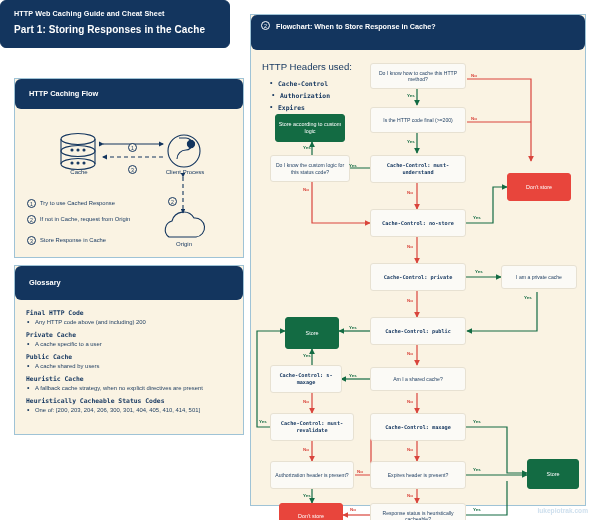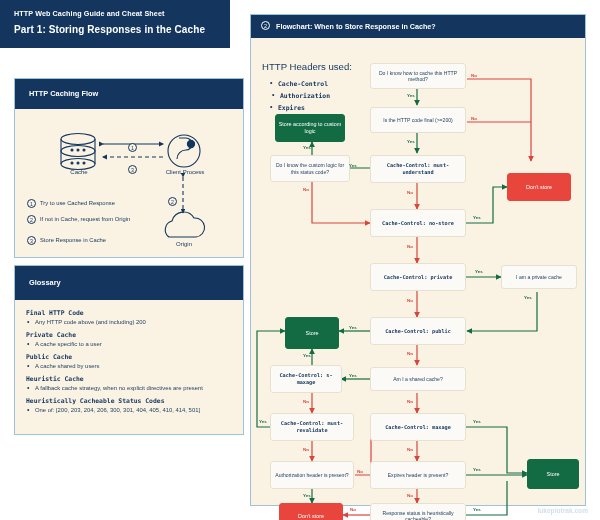--- a/index.html
+++ b/index.html
@@ -6,21 +6,21 @@
   body{
     width:600px;height:520px;
     background:#ffffff;
     font-family:"Liberation Sans", sans-serif;
     overflow:hidden;
   }
   .page{position:relative;width:600px;height:520px;background:#ffffff;}
 
   
   .panel{position:absolute;background:#faf3e3;border:1px solid #9fc3d6;box-sizing:border-box;}
-  .panel-head{background:#13355e;color:#ffffff;box-sizing:border-box;}
+  .panel-head{background:#13355e;color:#ffffff;box-sizing:border-box;border-radius:6px;}
 
   
   #title-card{left:14px;top:20px;width:230px;height:48px;background:#13355e;border:1px solid #13355e;}
   #title-card .t1{position:absolute;left:14px;top:9px;font-size:7.2px;font-weight:bold;color:#fff;letter-spacing:.1px;}
   #title-card .t2{position:absolute;left:14px;top:24px;font-size:10px;font-weight:bold;color:#fff;letter-spacing:.1px;}
   #title-card .t3{position:absolute;right:12px;bottom:6px;font-size:6.6px;font-weight:bold;color:#cfe0ee;}
 
   
   #flow-card{left:14px;top:78px;width:230px;height:180px;}
   #flow-card .panel-head{height:30px;width:100%;}
@@ -38,21 +38,21 @@
   #glossary-card{left:14px;top:265px;width:230px;height:170px;}
   #glossary-card .panel-head{height:34px;width:100%;}
   #glossary-card .panel-head span{position:absolute;left:14px;top:12px;font-size:7.4px;font-weight:bold;}
   #glossary-body{position:absolute;left:0;top:34px;width:228px;padding:9px 11px 0 11px;box-sizing:border-box;}
   .g-term{font-family:"DejaVu Sans Mono", monospace;font-size:6.4px;font-weight:bold;color:#13355e;margin:0 0 2px 0;}
   .g-def{font-size:5.9px;color:#1b3b5f;margin:0 0 6px 0;padding-left:9px;position:relative;}
   .g-def:before{content:"•";position:absolute;left:1px;top:-1px;font-size:7px;}
 
   
   #chart-card{left:250px;top:14px;width:336px;height:492px;}
-  #chart-card .panel-head{height:23px;width:100%;position:relative;}
+  #chart-card .panel-head{height:35px;width:100%;position:relative;}
   #chart-card .panel-head .hnum{position:absolute;left:10px;top:6px;width:9px;height:9px;border:1px solid #fff;border-radius:50%;
         font-size:5.4px;line-height:9px;text-align:center;color:#fff;box-sizing:border-box;}
   #chart-card .panel-head .htxt{position:absolute;left:25px;top:7px;font-size:7.2px;font-weight:bold;}
   #chart-body{position:absolute;left:0;top:22px;width:334px;height:468px;}
 
   .hdr-title{position:absolute;left:11px;top:24px;font-size:9.6px;font-weight:normal;color:#13355e;}
   .hdr-item{position:absolute;font-family:"DejaVu Sans Mono", monospace;font-size:6.4px;font-weight:bold;color:#13355e;padding-left:8px;}
   .hdr-item:before{content:"•";position:absolute;left:0;top:-1px;font-family:"Liberation Sans",sans-serif;font-size:7px;}
 
   

